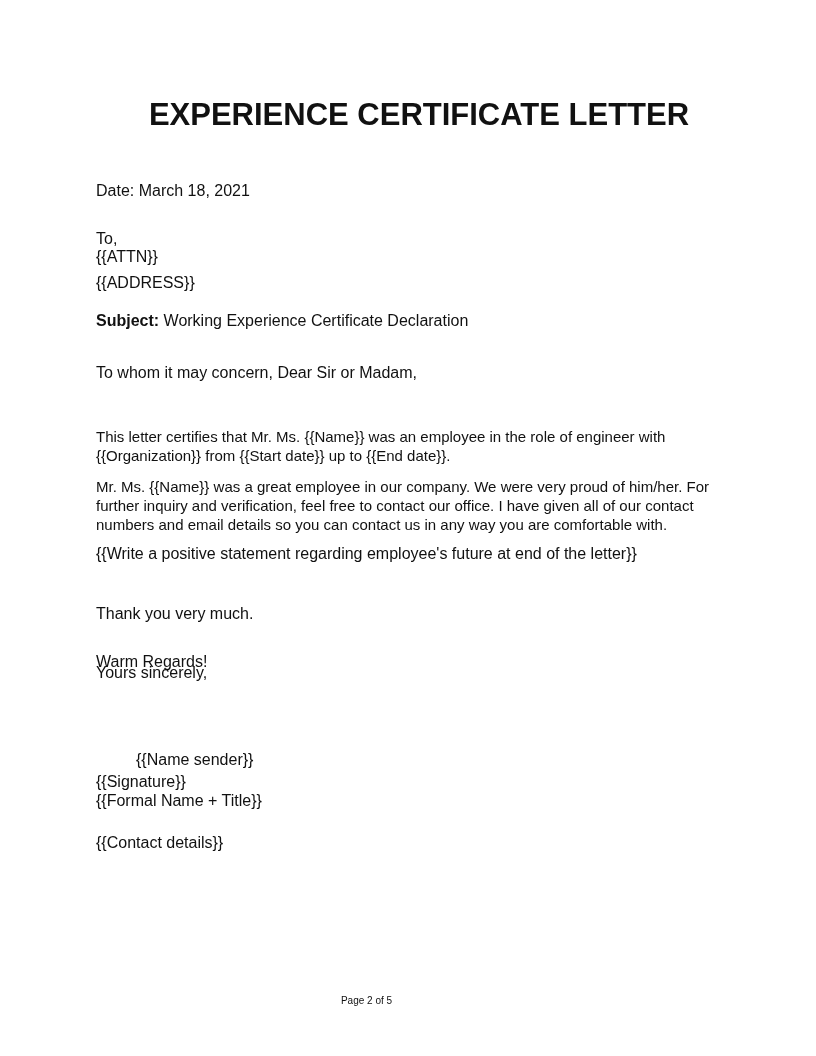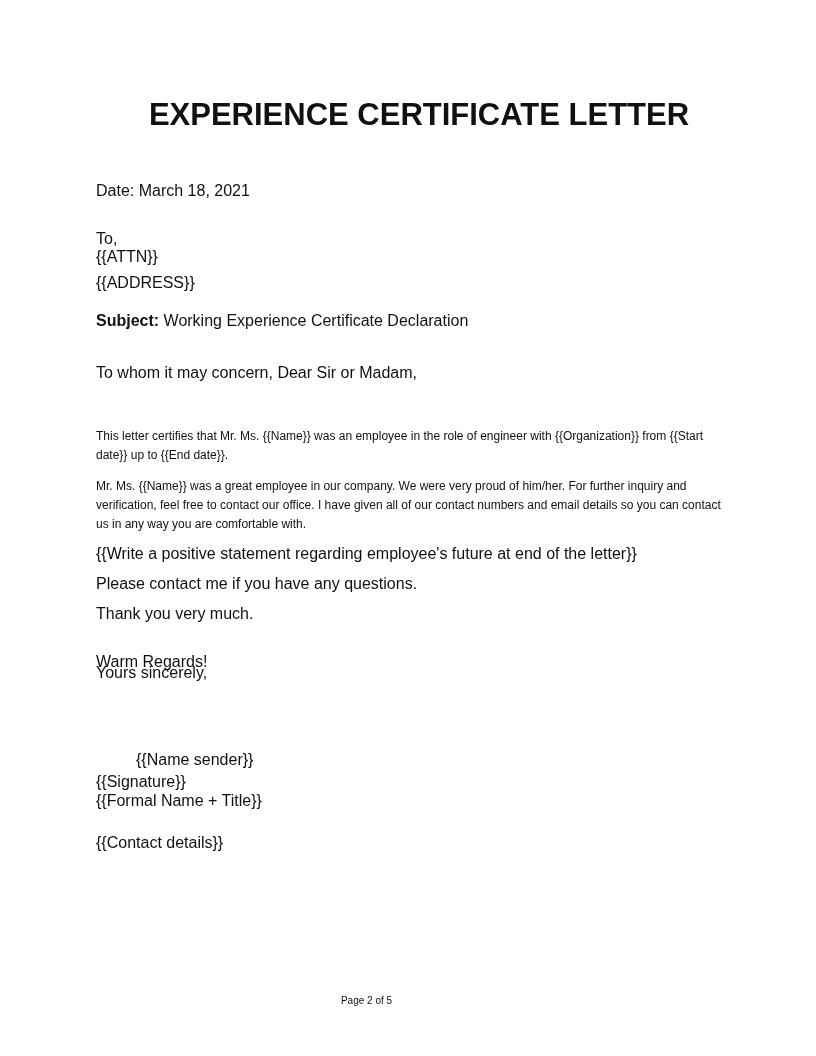--- a/index.html
+++ b/index.html
@@ -9,21 +9,21 @@
   .logo { position: absolute; left: 682px; top: 50px; width: 72px; text-align: center; }
   .logo-circle { width: 44px; height: 44px; border-radius: 50%; background: #3fb6d4; margin: 0 auto; position: relative; overflow: hidden; }
   .logo-shadow { position: absolute; left: 22px; top: 22px; width: 40px; height: 40px; background: #2e9cb8; transform: rotate(45deg); transform-origin: 0 0; }
   .laptop-screen { position: absolute; left: 11px; top: 12px; width: 22px; height: 14px; background: #1d2b36; border-radius: 2px; }
   .laptop-inner { position: absolute; left: 2px; top: 2px; width: 18px; height: 10px; background: #ffffff; }
   .laptop-base { position: absolute; left: 7px; top: 26px; width: 30px; height: 3px; background: #1d2b36; border-radius: 0 0 2px 2px; }
   .logo-text { font-size: 11.5px; line-height: 12px; color: #111; margin-top: 3px; }
   .title { position: absolute; left: 0; width: 816px; top: 97px; text-align: center;
            font-weight: bold; font-size: 31px; letter-spacing: 0px; color: #111; padding-left: 11px; }
   .line { position: absolute; left: 96px; font-size: 16px; line-height: 18px; color: #111; white-space: nowrap; }
-  .para { position: absolute; left: 96px; width: 625px; font-size: 12px; line-height: 19px; color: #111; }
+  .para { position: absolute; left: 96px; width: 625px; font-size: 15px; line-height: 19px; color: #111; }
   .bold { font-weight: bold; }
   .footer { position: absolute; left: 0; width: 733px; top: 995px; text-align: center; font-size: 10px; color: #111; }
 </style>
 </head>
 <body>
 
 <div class="page">
 
 
   <div class="title">EXPERIENCE CERTIFICATE LETTER</div>
@@ -36,21 +36,20 @@
 
   <div class="line" style="top:364px;">To whom it may concern, Dear Sir or Madam,</div>
 
   <div class="line" style="top:312px;">
     <span class="bold">Subject:</span><span> Working Experience Certificate Declaration</span>
   </div>
 
   <div class="para" style="top:427px;">This letter certifies that Mr. Ms. {{Name}} was an employee in the role of engineer with {{Organization}} from {{Start date}} up to {{End date}}.</div>
   <div class="para" style="top:477px;">Mr. Ms. {{Name}} was a great employee in our company. We were very proud of him/her. For further inquiry and verification, feel free to contact our office. I have given all of our contact numbers and email details so you can contact us in any way you are comfortable with.</div>
   <div class="line" style="top:545px;">{{Write a positive statement regarding employee's future at end of the letter}}</div>
-  <div class="line" style="top:575px;">Please contact me if you have any questions.</div>
   <div class="line" style="top:605px;">Thank you very much.</div>
 
   <div class="line" style="top:653px;">Warm Regards!</div>
   <div class="line" style="top:664px;">Yours sincerely,</div>
   <div class="line" style="top:751px;margin-left:40px;">{{Name sender}}</div>
   <div class="line" style="top:761px;margin-top:12px;">{{Signature}}</div>
   <div class="line" style="top:792px;">{{Formal Name + Title}}</div>
   <div class="line" style="top:822px;margin-top:12px;">{{Contact details}}</div>
 
   <div class="footer">Page 2 of 5</div>

